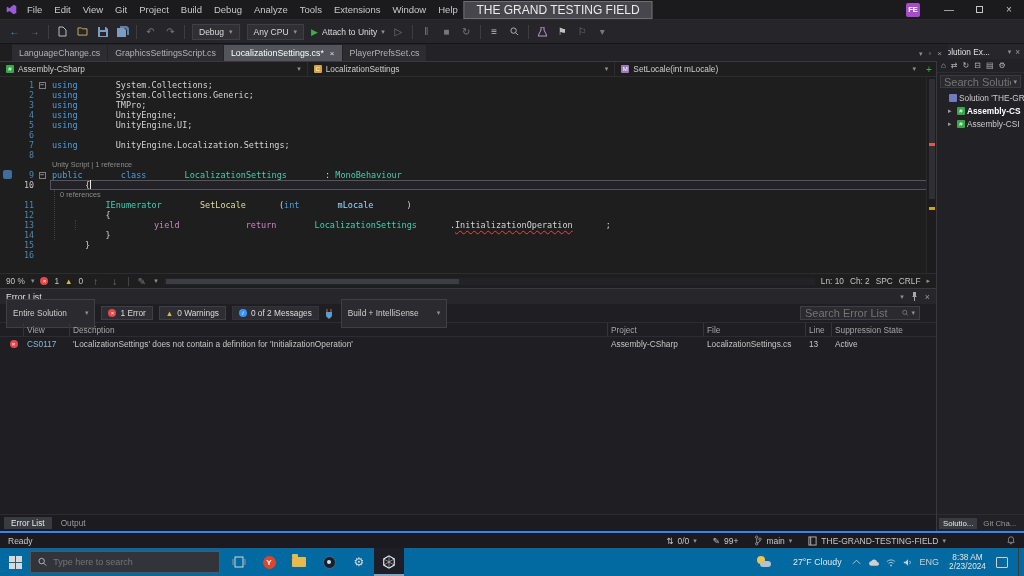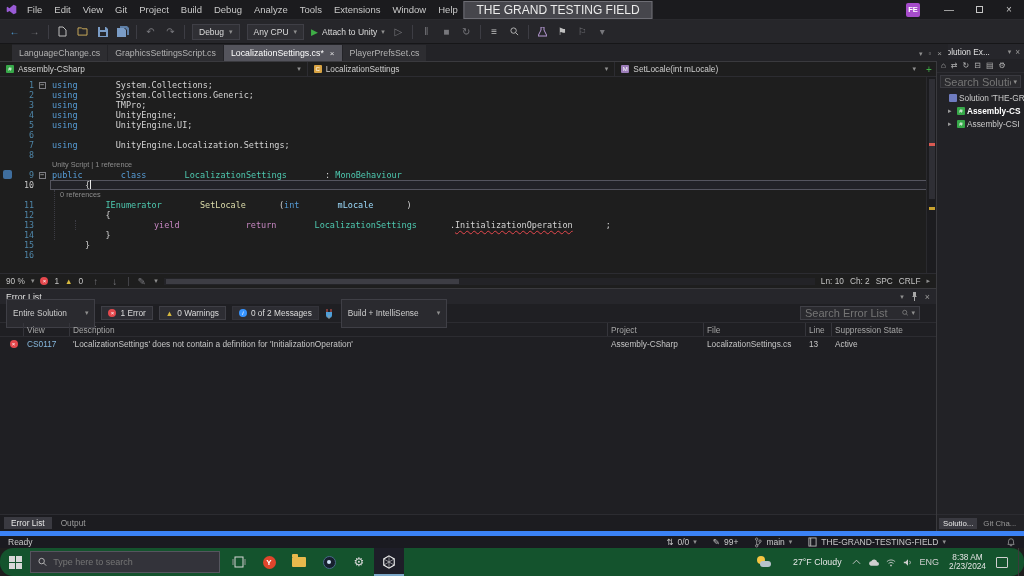--- a/index.html
+++ b/index.html
@@ -129,29 +129,29 @@
   .titem .chevr { width:7px; color:#9a9a9a; font-size:7px; flex:none; }
   .ticon { width:8px; height:8px; border-radius:1px; flex:none; display:inline-flex; align-items:center;
     justify-content:center; font-size:6px; color:#fff; }
   .ticon.solution { background:#6f7cc0; }
   .ticon.csproj { background:#37a849; }
   .se-bottomtabs { height:17px; display:flex; align-items:center; gap:2px; padding-left:2px; border-top:1px solid #2c2c31; }
   .se-bottomtabs .ptab { padding:1px 4px; font-size:7.8px; }
 
   
   .statusbar { position:absolute; top:531px; left:0; right:0; height:17px; background:#1a1a20;
-    border-top:5px solid #3b82f6; display:flex; align-items:center; padding:0 8px; gap:12px;
+    border-top:2px solid #3b82f6; display:flex; align-items:center; padding:0 8px; gap:12px;
     font-size:8.5px; color:#c9c9c9; z-index:20; }
   .sb-group { display:flex; align-items:center; gap:4px; white-space:nowrap; }
   .sb-right { margin-left:auto; display:flex; align-items:center; gap:16px; }
   .bellwrap { margin-left:44px; display:flex; }
 
   
-  .taskbar { position:absolute; top:548px; left:0; right:0; height:28px; background:#14532d;
-    display:flex; align-items:center; z-index:40;border-radius:13px; }
+  .taskbar { position:absolute; top:548px; left:0; right:0; height:28px; background:#0369a1;
+    display:flex; align-items:center; z-index:40; }
   .tb-cell { width:30px; height:28px; display:flex; align-items:center; justify-content:center; }
   .tb-cell.active { background:#1e1e28; box-shadow:inset 0 -2px 0 #7aa7c7; }
   .tsearch { width:190px; height:22px; background:#33333a; border:1px solid #55555e;
     display:flex; align-items:center; gap:6px; padding:0 7px; color:#bdbdbd; margin-right:4px; }
   .tsearch input { font-size:9px; color:#c7c7c7; }
   .folder { width:14px; height:10px; background:#e8b94c; border-radius:1px; position:relative; }
   .folder:before { content:""; position:absolute; top:-3px; left:0; width:6px; height:3px; background:#e8b94c; border-radius:1px 1px 0 0; }
   .redapp { width:13px; height:13px; border-radius:50%; background:#e0452c; display:flex; align-items:center;
     justify-content:center; color:#fff; font-size:8px; font-weight:bold; }
   .steam { width:13px; height:13px; border-radius:50%; background:#17202e; border:1px solid #4a6a8a;

